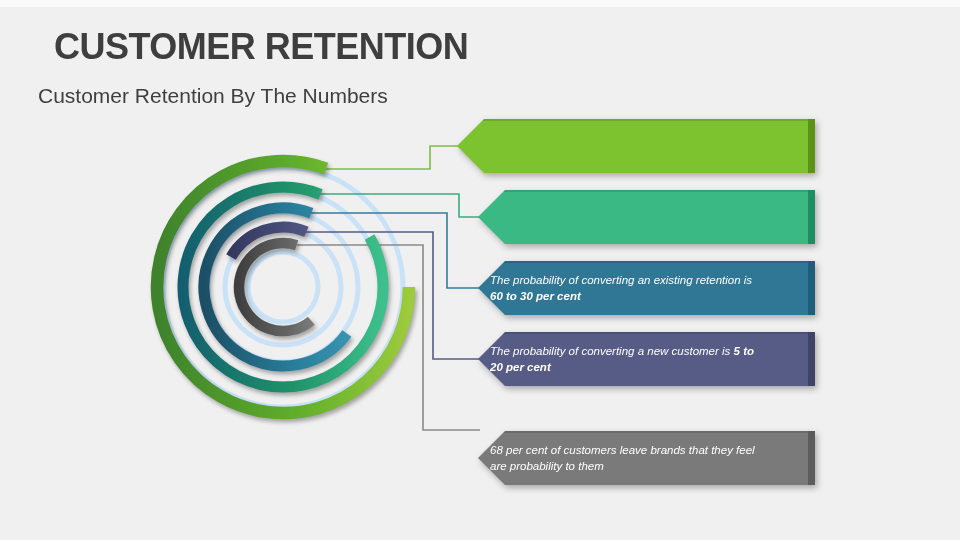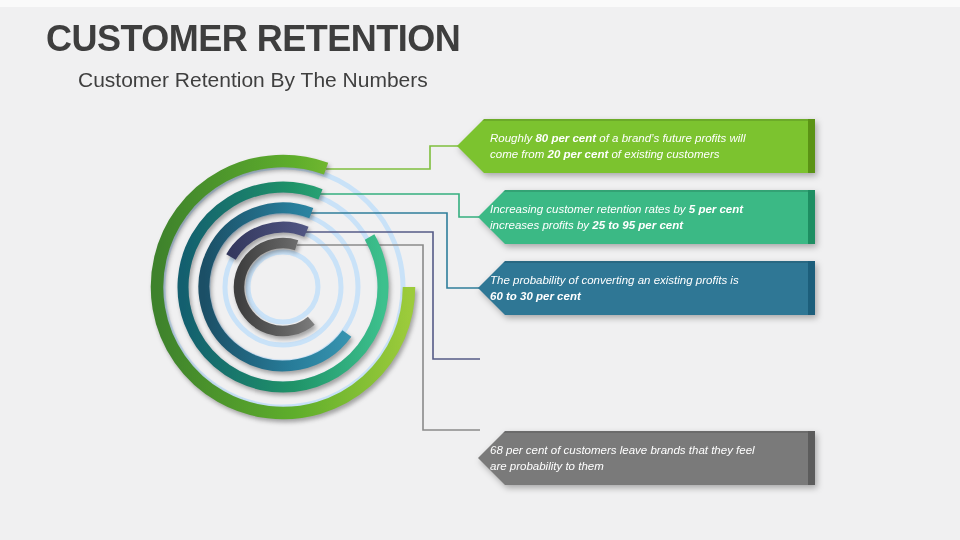--- a/index.html
+++ b/index.html
@@ -7,24 +7,24 @@
     position:relative;width:960px;height:540px;overflow:hidden;
     background:#F0F0F1;font-family:"Liberation Sans",sans-serif;
   }
   .top-strip{position:absolute;top:0;left:0;right:0;height:7px;background:#FAFAFA;}
   .rings{position:absolute;left:0;top:0;z-index:1;}
   .track{fill:none;}
   .connector{fill:none;stroke-width:1.6;}
   .ring{fill:none;filter:drop-shadow(2px 3px 2px rgba(45,45,45,0.40));}
   .header{position:absolute;left:38px;top:10px;z-index:3;}
   .header h1{
-    margin:8px;font-size:36px;line-height:42px;font-weight:700;
+    margin:16px;font-size:36px;line-height:42px;font-weight:700;
     color:#3E3E3E;letter-spacing:-0.5px;
   }
-  .subtitle{font-size:21px;line-height:24px;color:#3F3F3F;margin-top:6px;font-weight:400;margin-left:40px;}
+  .subtitle{font-size:21px;line-height:24px;color:#3F3F3F;margin-top:6px;font-weight:400;}
   .banner{position:absolute;height:54px;z-index:2;filter:drop-shadow(2px 3px 3px rgba(0,0,0,0.30));}
   .banner-1{left:457px;top:119px;width:358px;}
   .banner-2{left:478px;top:190px;width:337px;}
   .banner-3{left:478px;top:261px;width:337px;}
   .banner-4{left:478px;top:332px;width:337px;}
   .banner-5{left:478px;top:403px;width:337px;}
   .banner-shape{
     position:relative;width:100%;height:100%;box-sizing:border-box;
     clip-path:polygon(0 50%, 27px 0, 100% 0, 100% 100%, 27px 100%);
     display:flex;align-items:center;
@@ -93,39 +93,43 @@
       <path d="M 296.6 245.2 A 44 44 0 1 0 311.3 320.7" class="ring" stroke="url(#ring-grad-4)" stroke-width="10.5" stroke-linecap="butt"></path>
     </svg>
 
   <header class="header">
     <h1 style="color: rgb(62, 62, 62);">CUSTOMER RETENTION</h1>
     <div class="subtitle">Customer Retention By The Numbers</div>
   </header>
 
   <div class="banner banner-1">
     <div class="banner-shape" style="background: rgb(124, 195, 47);">
-      <span class="banner-text" style="color: rgb(255, 255, 255);"><span>Roughly </span><b>80 per cent</b><span> of a brand’s future profits will</span><br><span>come from </span><b>20 per cent</b><span> of existing customers</span></span>
       <span class="banner-edge" style="background: rgb(91, 147, 21);"></span>
     </div>
   </div>
 
   <div class="banner banner-2">
     <div class="banner-shape" style="background: rgb(59, 185, 133);">
-      <span class="banner-text" style="color: rgb(255, 255, 255);"><span>Increasing customer retention rates by </span><b>5 per cent</b><br><span>increases profits by </span><b>25 to 95 per cent</b></span>
       <span class="banner-edge" style="background: rgb(30, 142, 98);"></span>
     </div>
   </div>
 
   <div class="banner banner-3">
     <div class="banner-shape" style="background: rgb(47, 119, 149);">
-      <span class="banner-text" style="color: rgb(255, 255, 255);"><span>The probability of converting an existing profits is</span><br><b>60 to 30 per cent</b></span>
+      <span class="banner-text" style="color: rgb(255, 255, 255);"><span>The probability of converting an existing retention is</span><br><b>60 to 30 per cent</b></span>
       <span class="banner-edge" style="background: rgb(28, 94, 123);"></span>
     </div>
   </div>
 
+  <div class="banner banner-4">
+    <div class="banner-shape" style="background: rgb(87, 92, 135);">
+      <span class="banner-text" style="color: rgb(255, 255, 255);"><span>The probability of converting a new customer is </span><b>5 to</b><br><b>20 per cent</b></span>
+      <span class="banner-edge" style="background: rgb(62, 67, 103);"></span>
+    </div>
+  </div>
 
   <div class="banner banner-5">
     <div class="banner-shape" style="background: rgb(122, 122, 122); margin-top: 28px;">
       <span class="banner-text" style="color: rgb(255, 255, 255);"><span>68 per cent of customers leave brands that they feel</span><br><span>are probability to them</span></span>
       <span class="banner-edge" style="background: rgb(92, 92, 92);"></span>
     </div>
   </div>
 </div>
 
 </body></html>

